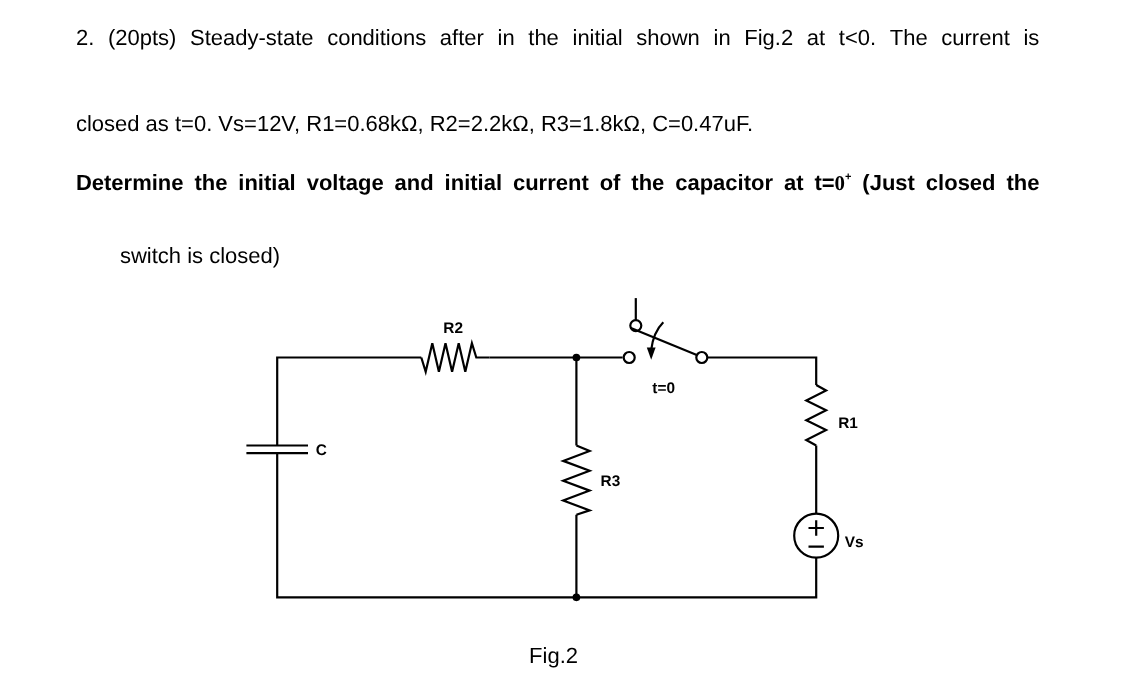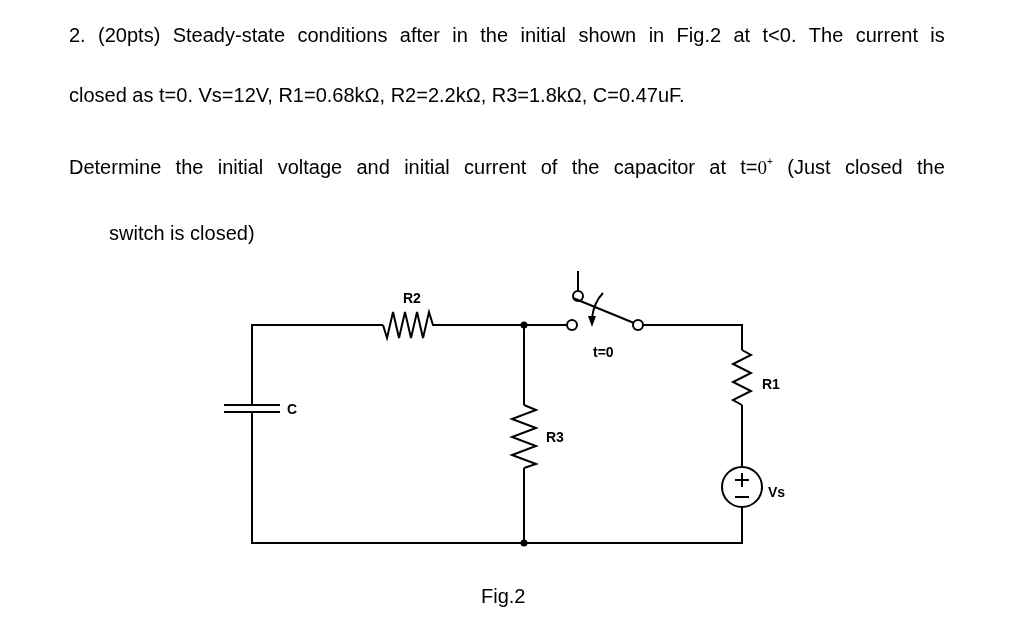--- a/index.html
+++ b/index.html
@@ -1,22 +1,22 @@
 <!DOCTYPE html>
 <html><head>
 <meta charset="utf-8">
 <style>
   html, body { margin: 0; padding: 0; background: #ffffff; }
   body { width: 1024px; height: 632px; position: relative; overflow: hidden;
          font-family: "Liberation Sans", sans-serif; color: #000; }
   .line { position: absolute; left: 69px; font-size: 20px; white-space: nowrap; }
   .justify { width: 876px; display: flex; justify-content: space-between; }
   #l1 { top: 24px; }
-  #l2 { top: 84px; text-align: right; }
-  #l3 { top: 156px; }
+  #l2 { top: 102px; text-align: right; }
+  #l3 { top: 156px; font-weight: bold; }
   #l4 { top: 222px; margin-left: 40px; }
   .serif0 { font-family: "Liberation Serif", serif; font-size: 19px; }
   .sup { font-size: 10px; vertical-align: 9px; }
   #circuit { position: absolute; left: 0; top: 0; }
   .lbl { font-family: "Liberation Sans", sans-serif; font-weight: bold; font-size: 14px; fill: #000; }
   .cap { font-family: "Liberation Sans", sans-serif; font-size: 20px; fill: #000; }
 </style>
 </head>
 <body>
 

